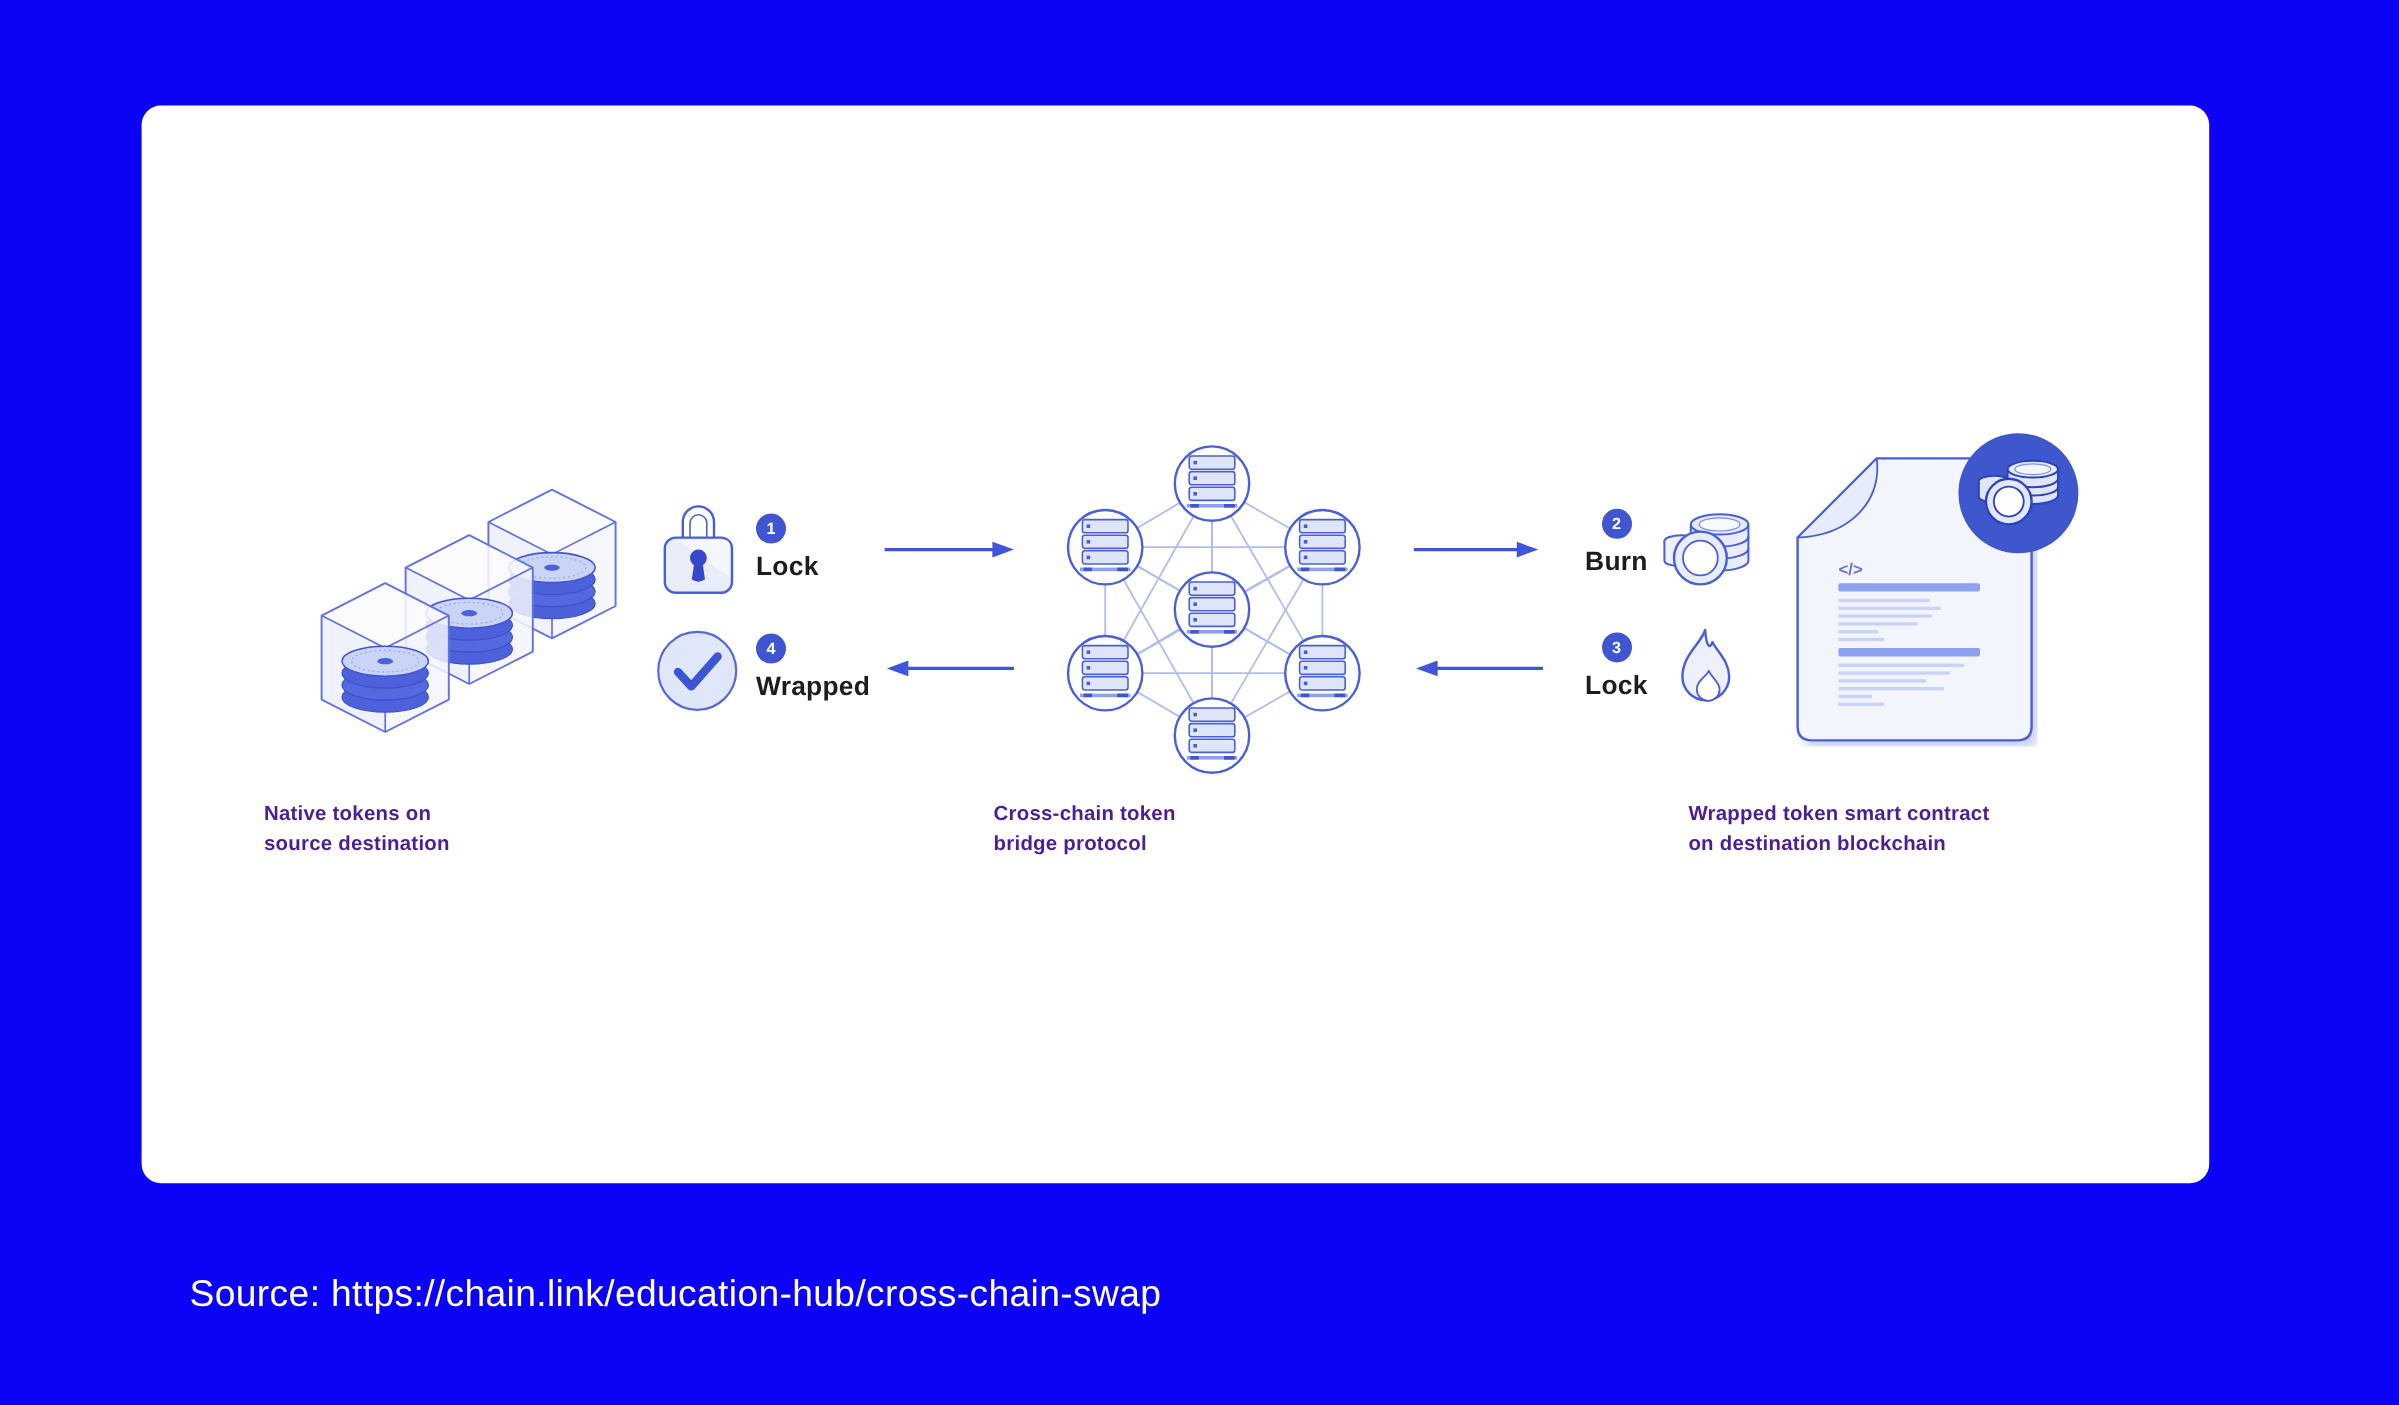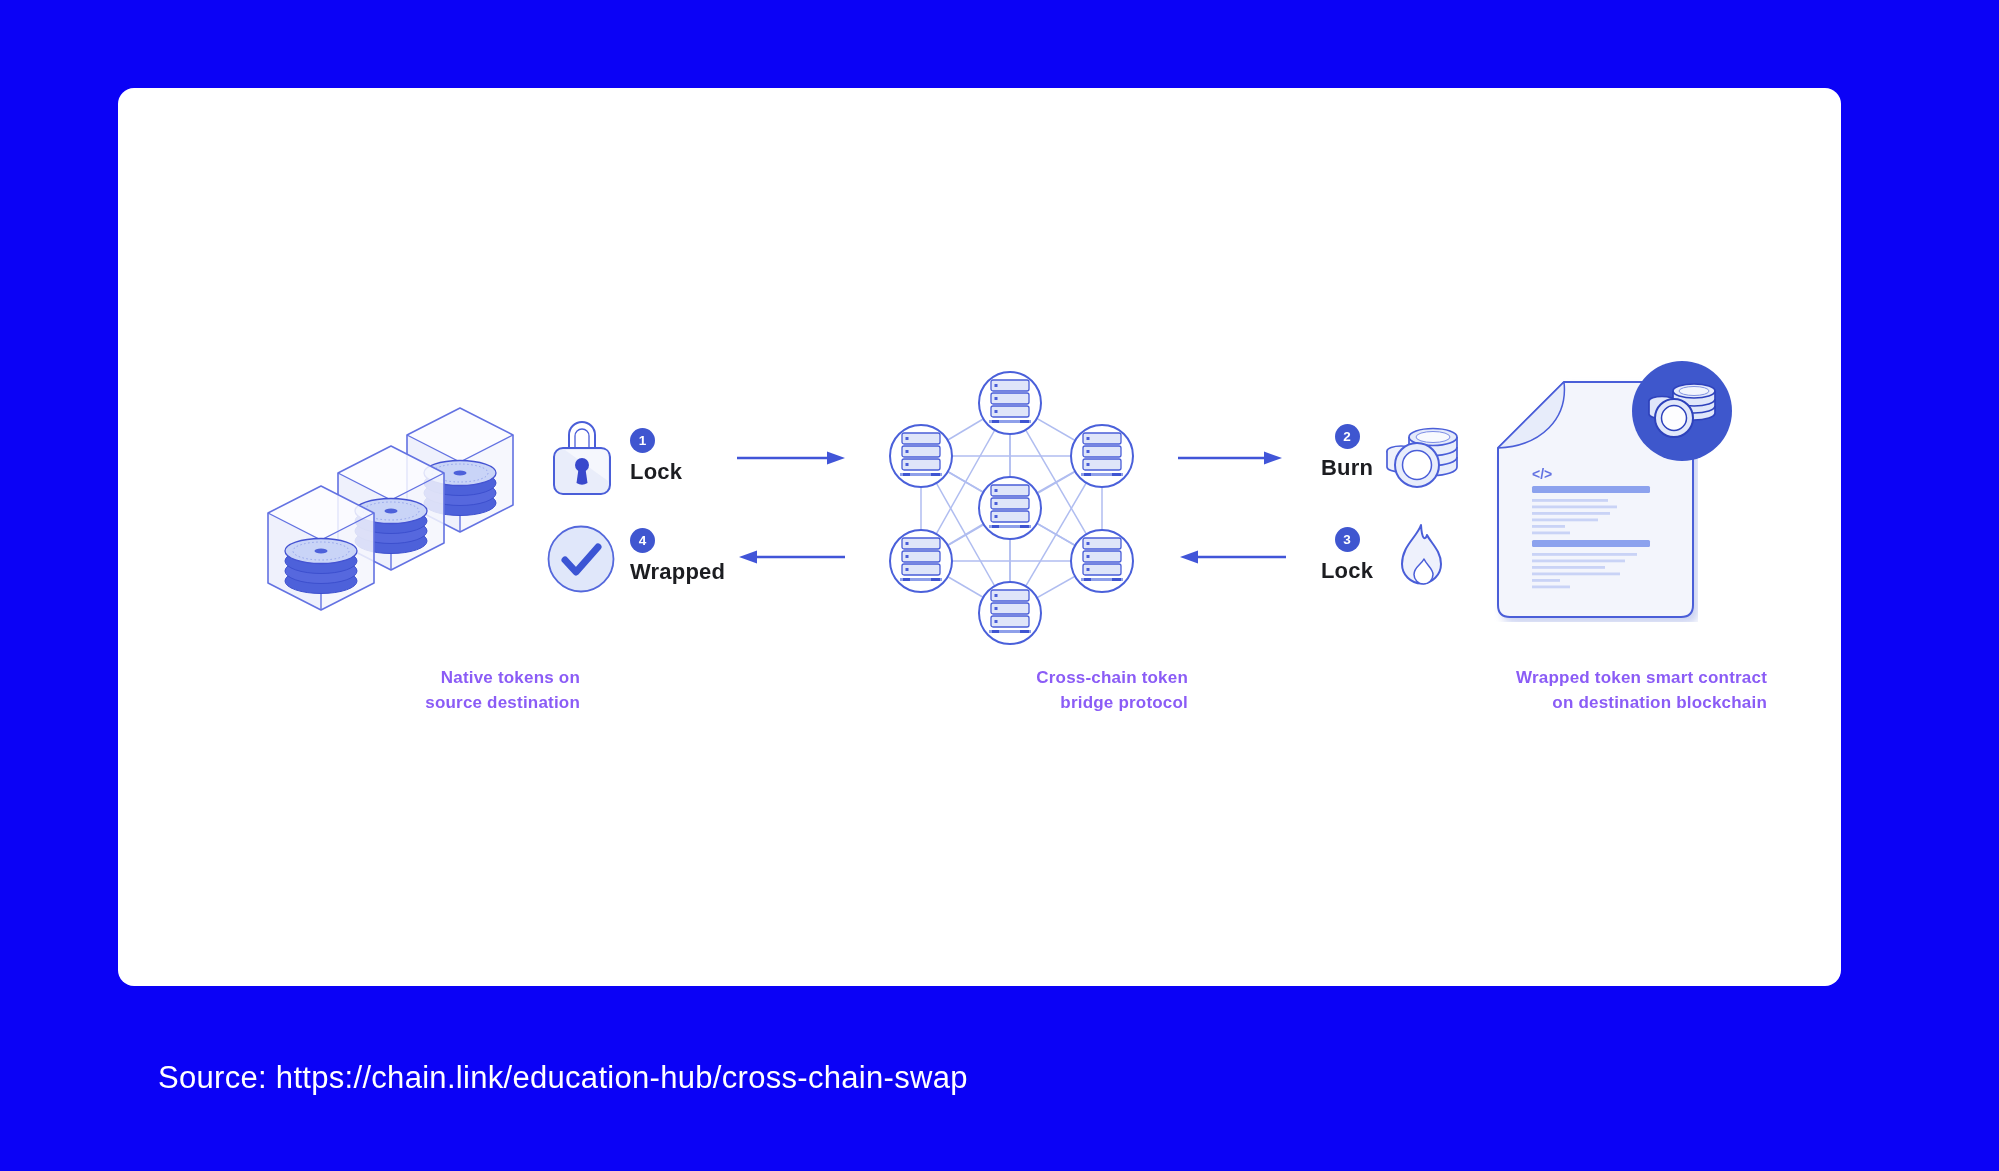--- a/index.html
+++ b/index.html
@@ -29,22 +29,22 @@
     font-size:13.5px; font-weight:700;
     display:flex; align-items:center; justify-content:center;
     line-height:1;
   }
   .step-label {
     margin-top:7px; font-size:22px; font-weight:700;
     color:#1c1d21; letter-spacing:.2px; line-height:1.1;
   }
 
   .caption {
-    position:absolute; width:360px; text-align:right;
-    font-size:17px; font-weight:700; color:#8b5cf6;
+    position:absolute; width:360px; text-align:left;
+    font-size:17px; font-weight:700; color:#4c1d95;
     line-height:25px; letter-spacing:.2px;
   }
 
   .doc-badge {
     position:absolute; left:1514px; top:273px;
     width:100px; height:100px; border-radius:50%;
     background:#3e57cc;
   }
 
   .source-line {

